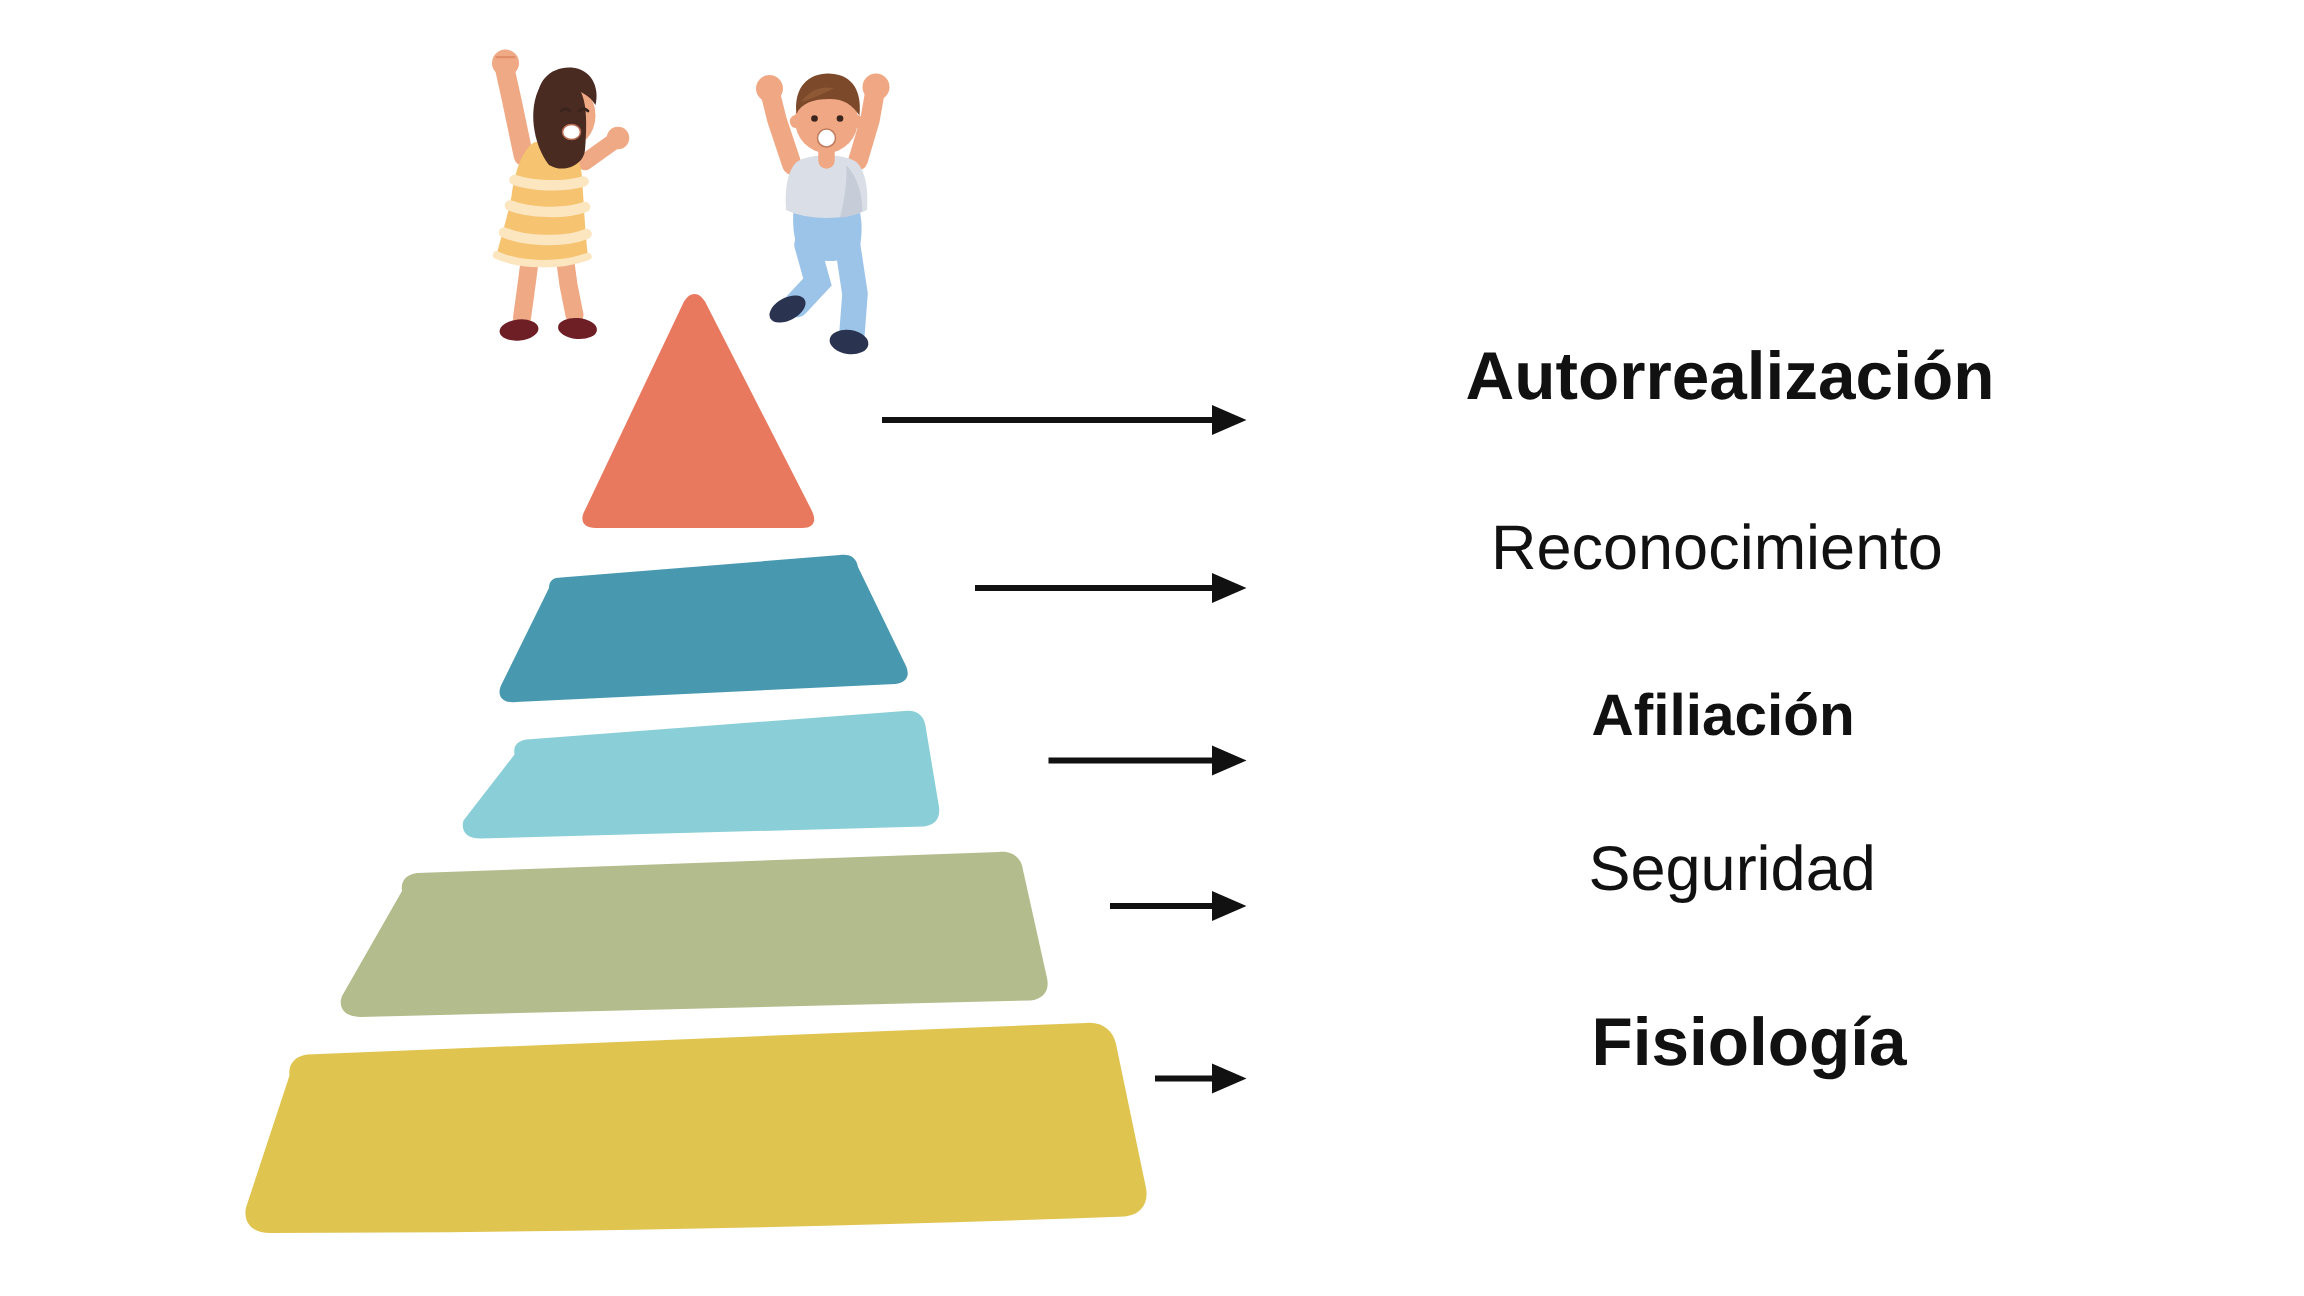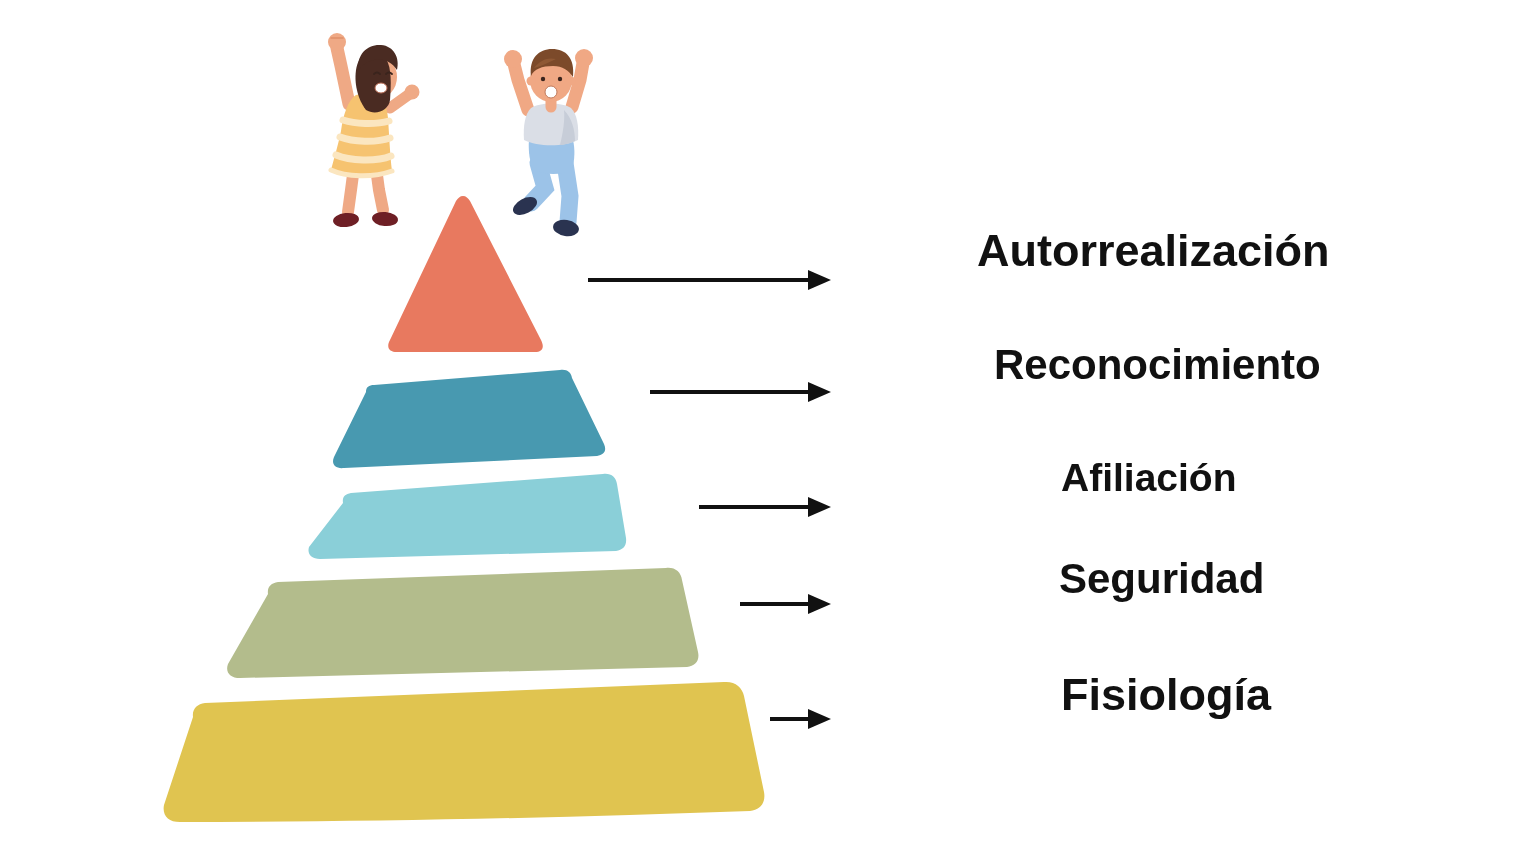--- a/index.html
+++ b/index.html
@@ -39,21 +39,21 @@
     position: absolute;
     white-space: nowrap;
     color: #111111;
     line-height: 1;
     pointer-events: auto;
   }
   .level-label.bold {
     font-weight: 700;
   }
   .level-label.regular {
-    font-weight: 700;
+    font-weight: 400;
   }
   .lbl-0 { left: 938px; top: 228px; font-size: 45px; }
   .lbl-1 { left: 955px; top: 344px; font-size: 42px; }
   .lbl-2 { left: 1022px; top: 458px; font-size: 39px; }
   .lbl-3 { left: 1020px; top: 558px; font-size: 42px; }
   .lbl-4 { left: 1022px; top: 672px; font-size: 45px; }
 </style>
 </head>
 <body>
 

